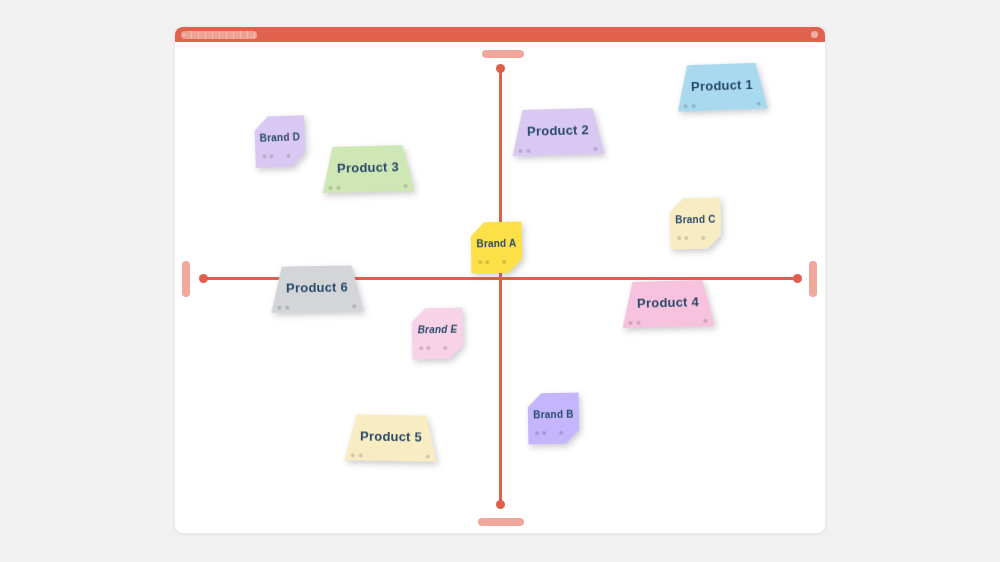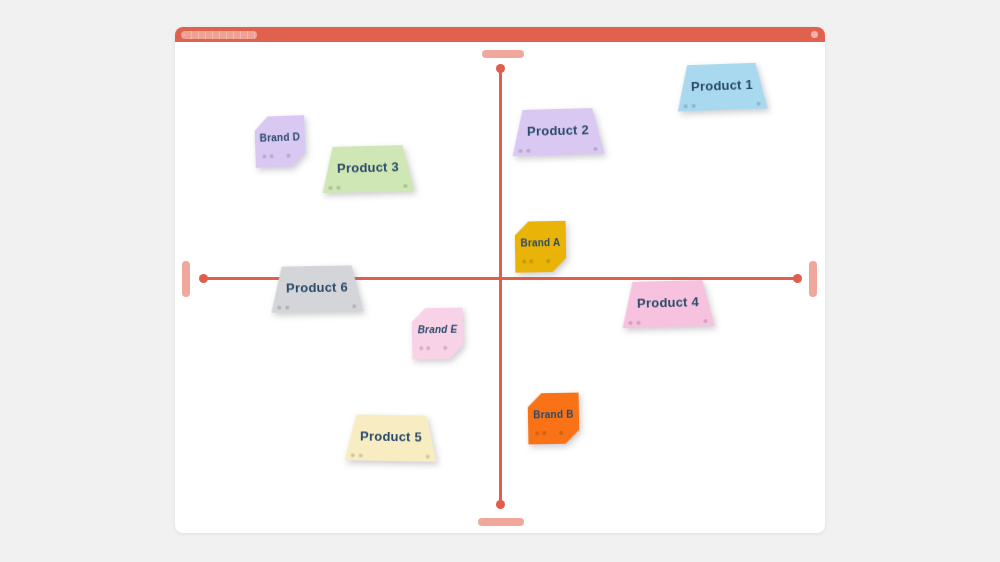--- a/index.html
+++ b/index.html
@@ -175,30 +175,38 @@
       </div>
       <div class="card" style="left: 345px; top: 415px; width: 92px; height: 46px; transform: rotate(1deg);">
         <div class="shape product" style="background: rgb(248, 237, 194);">
           <span class="label">Product 5</span>
           <i class="dot d0"></i>
           <i class="dot d1"></i>
           <i class="dot d2"></i>
         </div>
       </div>
       <div class="card" style="left: 471px; top: 222px; width: 51px; height: 51px; transform: rotate(-1deg);">
-        <div class="shape brand" style="background: #eab308; margin-left: 44px;">
+        <div class="shape brand" style="background: #fde047;">
           <span class="label">Brand A</span>
           <i class="dot d0"></i>
           <i class="dot d1"></i>
           <i class="dot d2"></i>
         </div>
       </div>
       <div class="card" style="left: 528px; top: 393px; width: 51px; height: 51px; transform: rotate(-1deg);">
-        <div class="shape brand" style="background: #f97316;">
+        <div class="shape brand" style="background: #c4b5fd;">
           <span class="label">Brand B</span>
+          <i class="dot d0"></i>
+          <i class="dot d1"></i>
+          <i class="dot d2"></i>
+        </div>
+      </div>
+      <div class="card" style="left: 670px; top: 198px; width: 51px; height: 51px; transform: rotate(-1deg);">
+        <div class="shape brand" style="background: rgb(248, 237, 194);">
+          <span class="label">Brand C</span>
           <i class="dot d0"></i>
           <i class="dot d1"></i>
           <i class="dot d2"></i>
         </div>
       </div>
       <div class="card" style="left: 255px; top: 116px; width: 50px; height: 51px; transform: rotate(-2deg);">
         <div class="shape brand" style="background: rgb(217, 200, 242);">
           <span class="label">Brand D</span>
           <i class="dot d0"></i>
           <i class="dot d1"></i>

